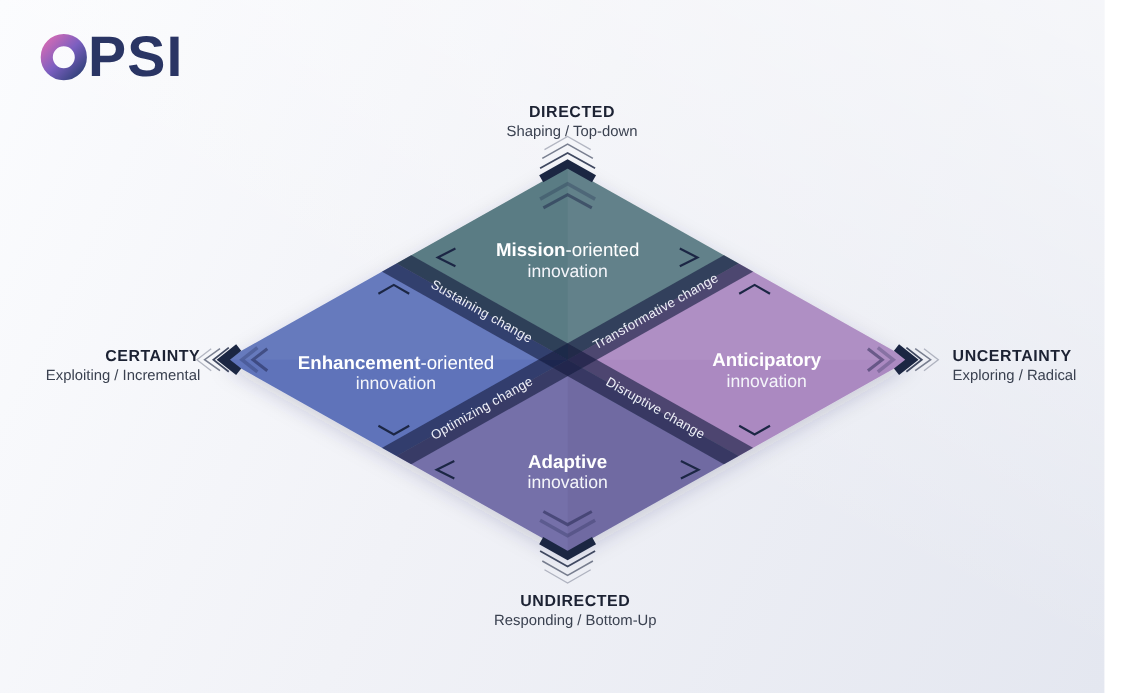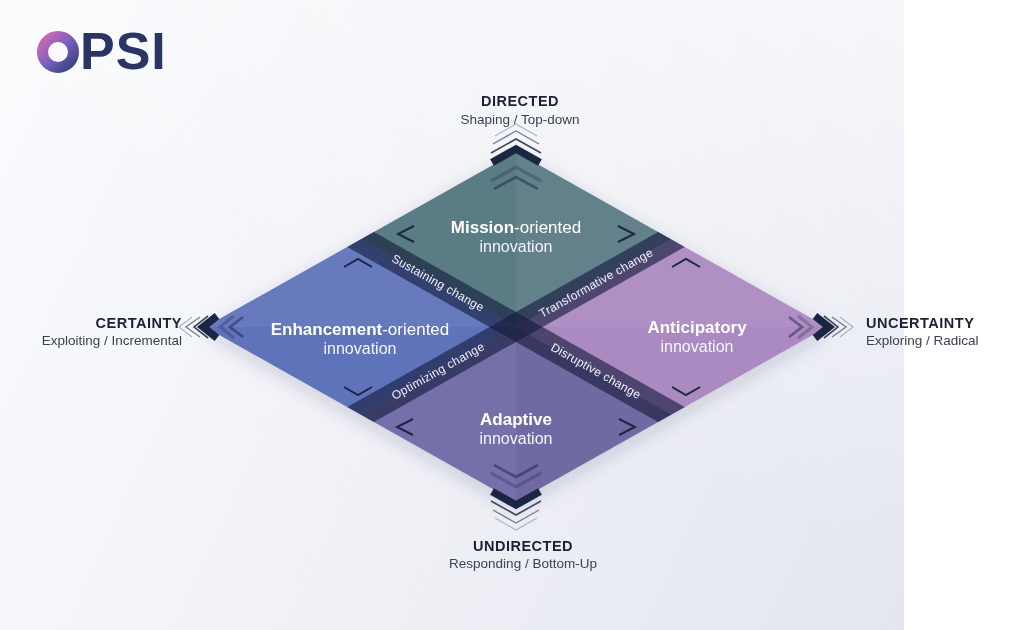--- a/index.html
+++ b/index.html
@@ -4,21 +4,21 @@
 <title>OPSI Innovation Facets Diagram</title>
 <style>
   * { margin:0; padding:0; box-sizing:border-box; }
   html,body { width:1024px; height:630px; }
   body {
     font-family:"Liberation Sans", sans-serif;
     overflow:hidden;
   }
   .page {
     position:relative;
-    width:904px; height:630px;
+    width:1004px; height:630px;
     background:
       linear-gradient(205deg, rgba(255,255,255,.55) 0%, rgba(255,255,255,0) 55%),
       linear-gradient(115deg, #fbfcfe 0%, #f1f2f7 45%, #e4e7f0 100%);
   }
   svg { position:absolute; left:0; top:0; }
 
   
   .qline1 { font-size:17px; fill:#ffffff; }
   .qline2 { font-size:16px; fill:#f4f5fa; }
   .qb     { font-weight:700; }

